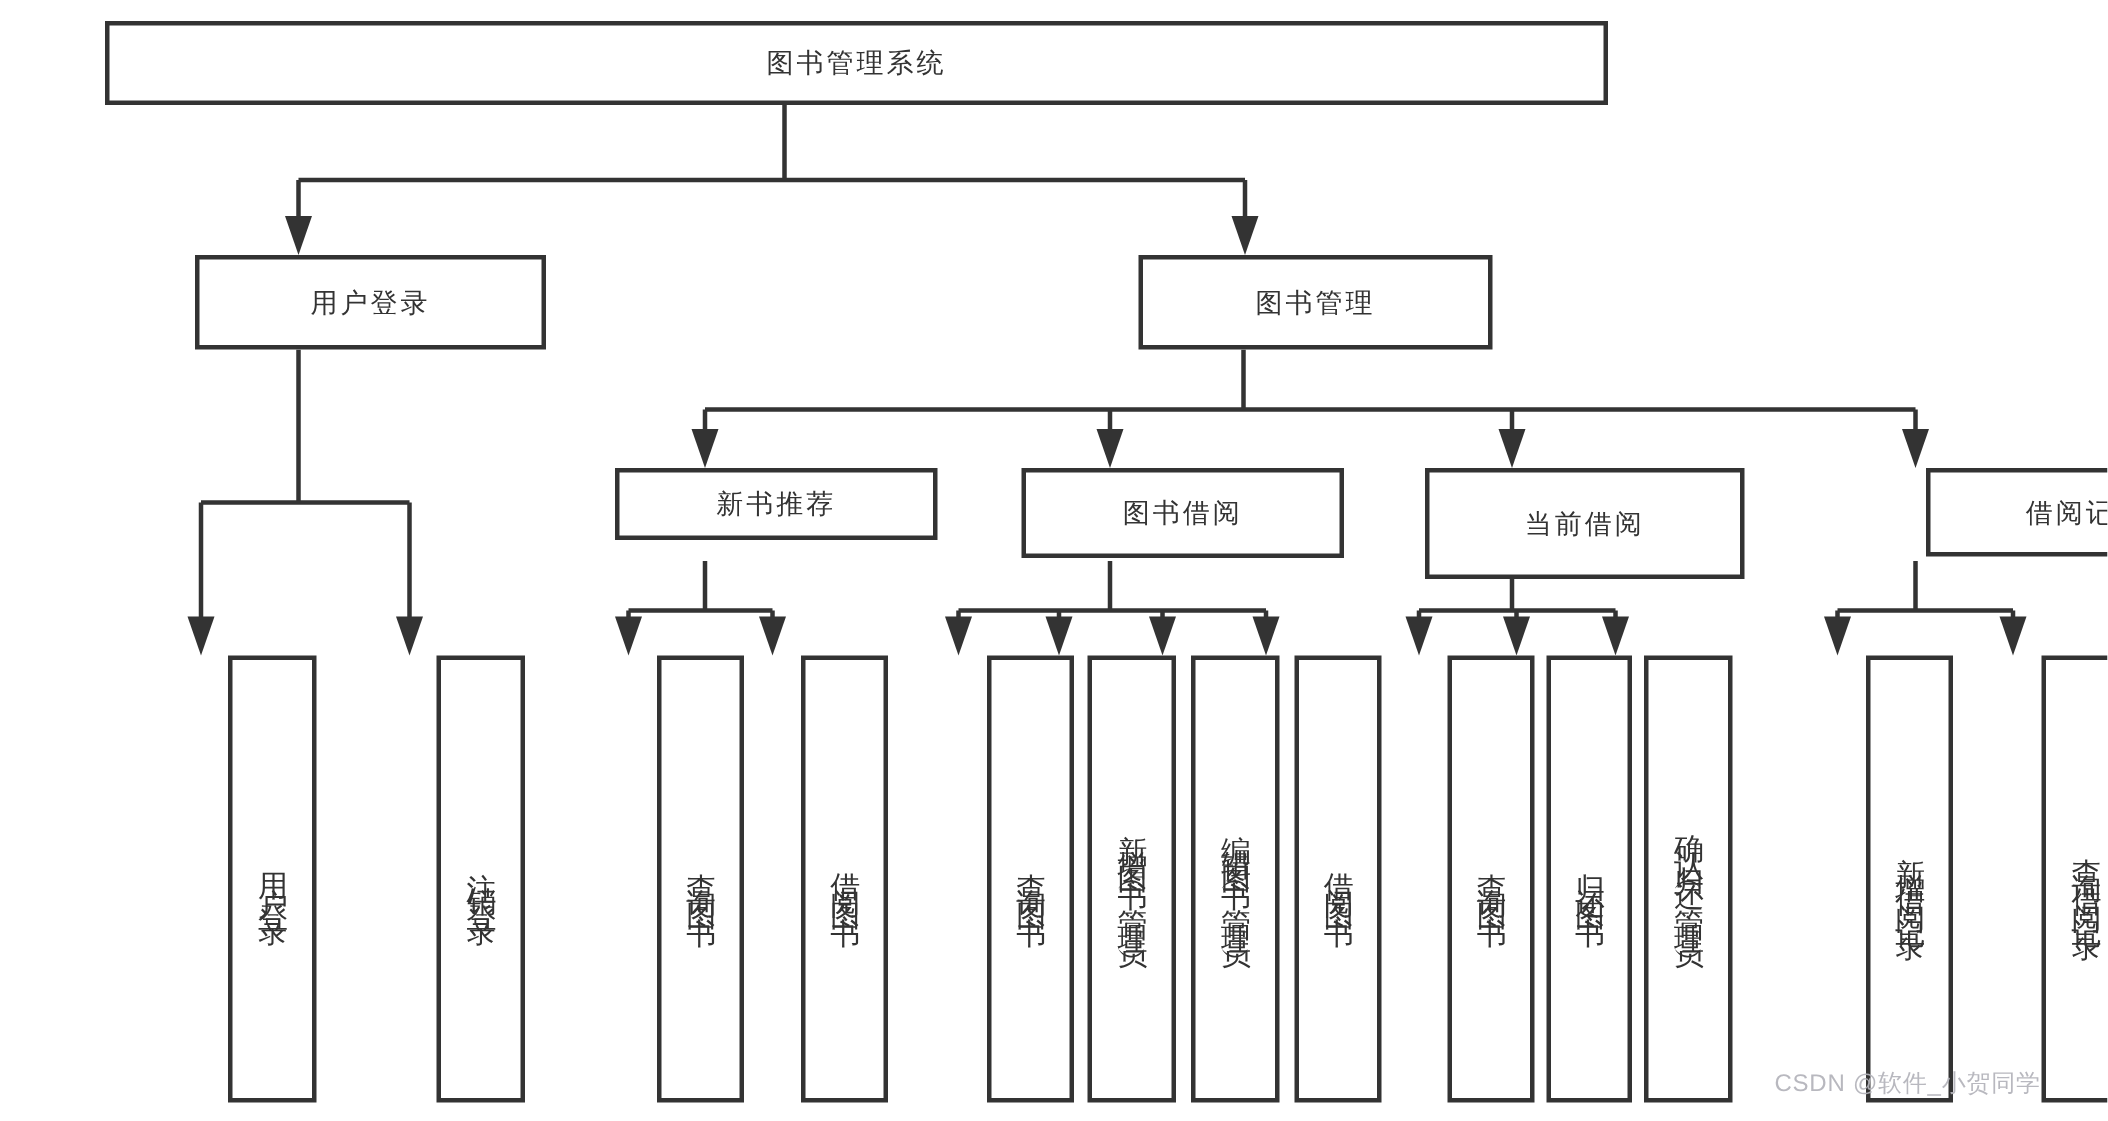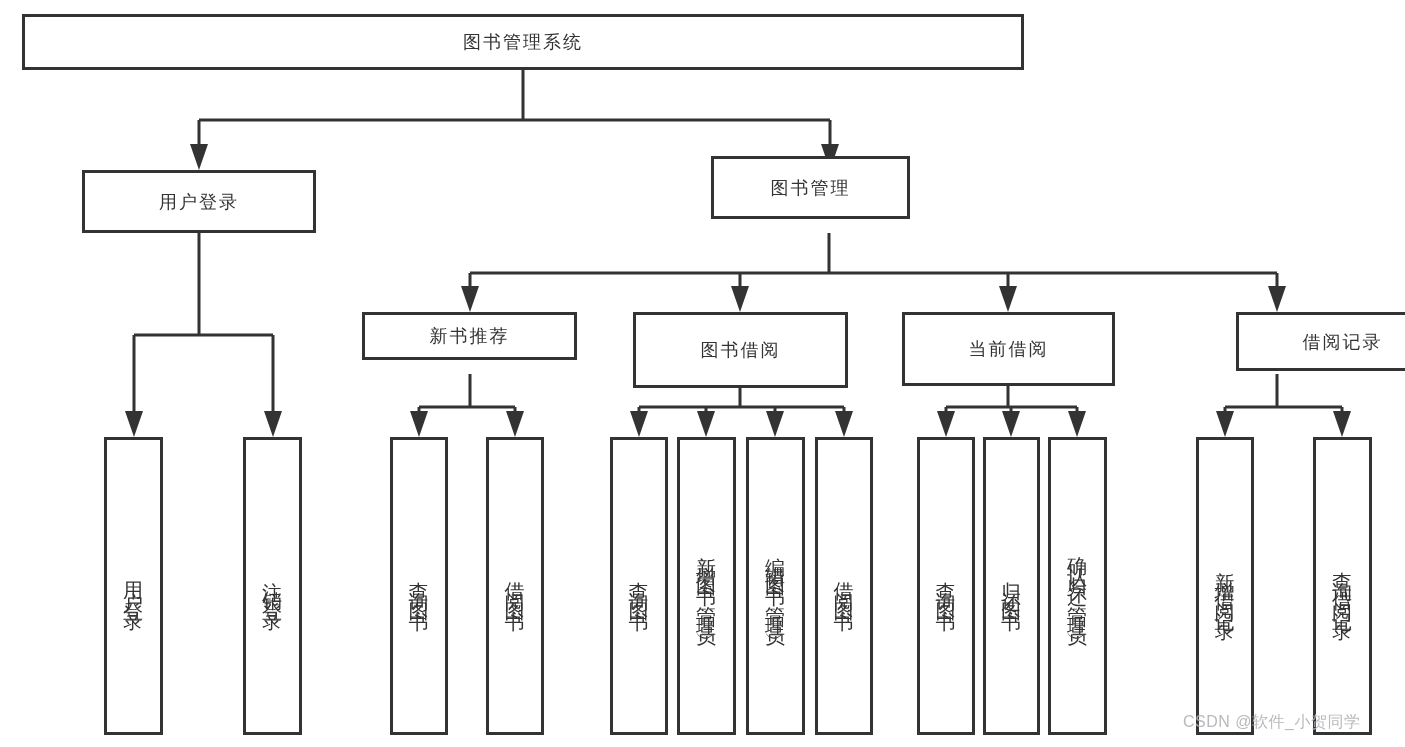--- a/index.html
+++ b/index.html
@@ -10,20 +10,21 @@
     color:var(--text,#333333);
     overflow:hidden;
   }
   .connectors{position:absolute;left:0;top:0;z-index:1;}
   .box{
     position:absolute;background:#fff;
     border:3px solid var(--border,#333333);
     box-sizing:border-box;
     display:flex;align-items:center;justify-content:center;
     z-index:2;
+    margin-left:48px;
   }
   .box.h span{font-size:18px;letter-spacing:2px;white-space:nowrap;}
   .box.v span{
     writing-mode:vertical-rl;
     text-orientation:mixed;
     font-size:20px;
     letter-spacing:10px;
     line-height:1.1;
   }
   .watermark{
@@ -71,28 +72,28 @@
     </g>
   </svg>
 
   <div class="box h" style="left:22px;top:14px;width:1002px;height:56px">
     <span>图书管理系统</span>
   </div>
 
   <div class="box h" style="left:82px;top:170px;width:234px;height:63px">
     <span>用户登录</span>
   </div>
-  <div class="box h" style="left:711px;top:156px;width:199px;height:63px">
+  <div class="box h" style="left:711px;top:170px;width:236px;height:63px">
     <span>图书管理</span>
   </div>
 
   <div class="box h" style="left:362px;top:312px;width:215px;height:48px">
     <span>新书推荐</span>
   </div>
-  <div class="box h" style="left:633px;top:312px;width:215px;height:76px">
+  <div class="box h" style="left:633px;top:312px;width:215px;height:60px">
     <span>图书借阅</span>
   </div>
   <div class="box h" style="left:902px;top:312px;width:213px;height:74px">
     <span>当前借阅</span>
   </div>
   <div class="box h" style="left:1236px;top:312px;width:213px;height:59px">
     <span>借阅记录</span>
   </div>
 
   <div class="box v" style="left:104px;top:437px;width:59px;height:298px">

